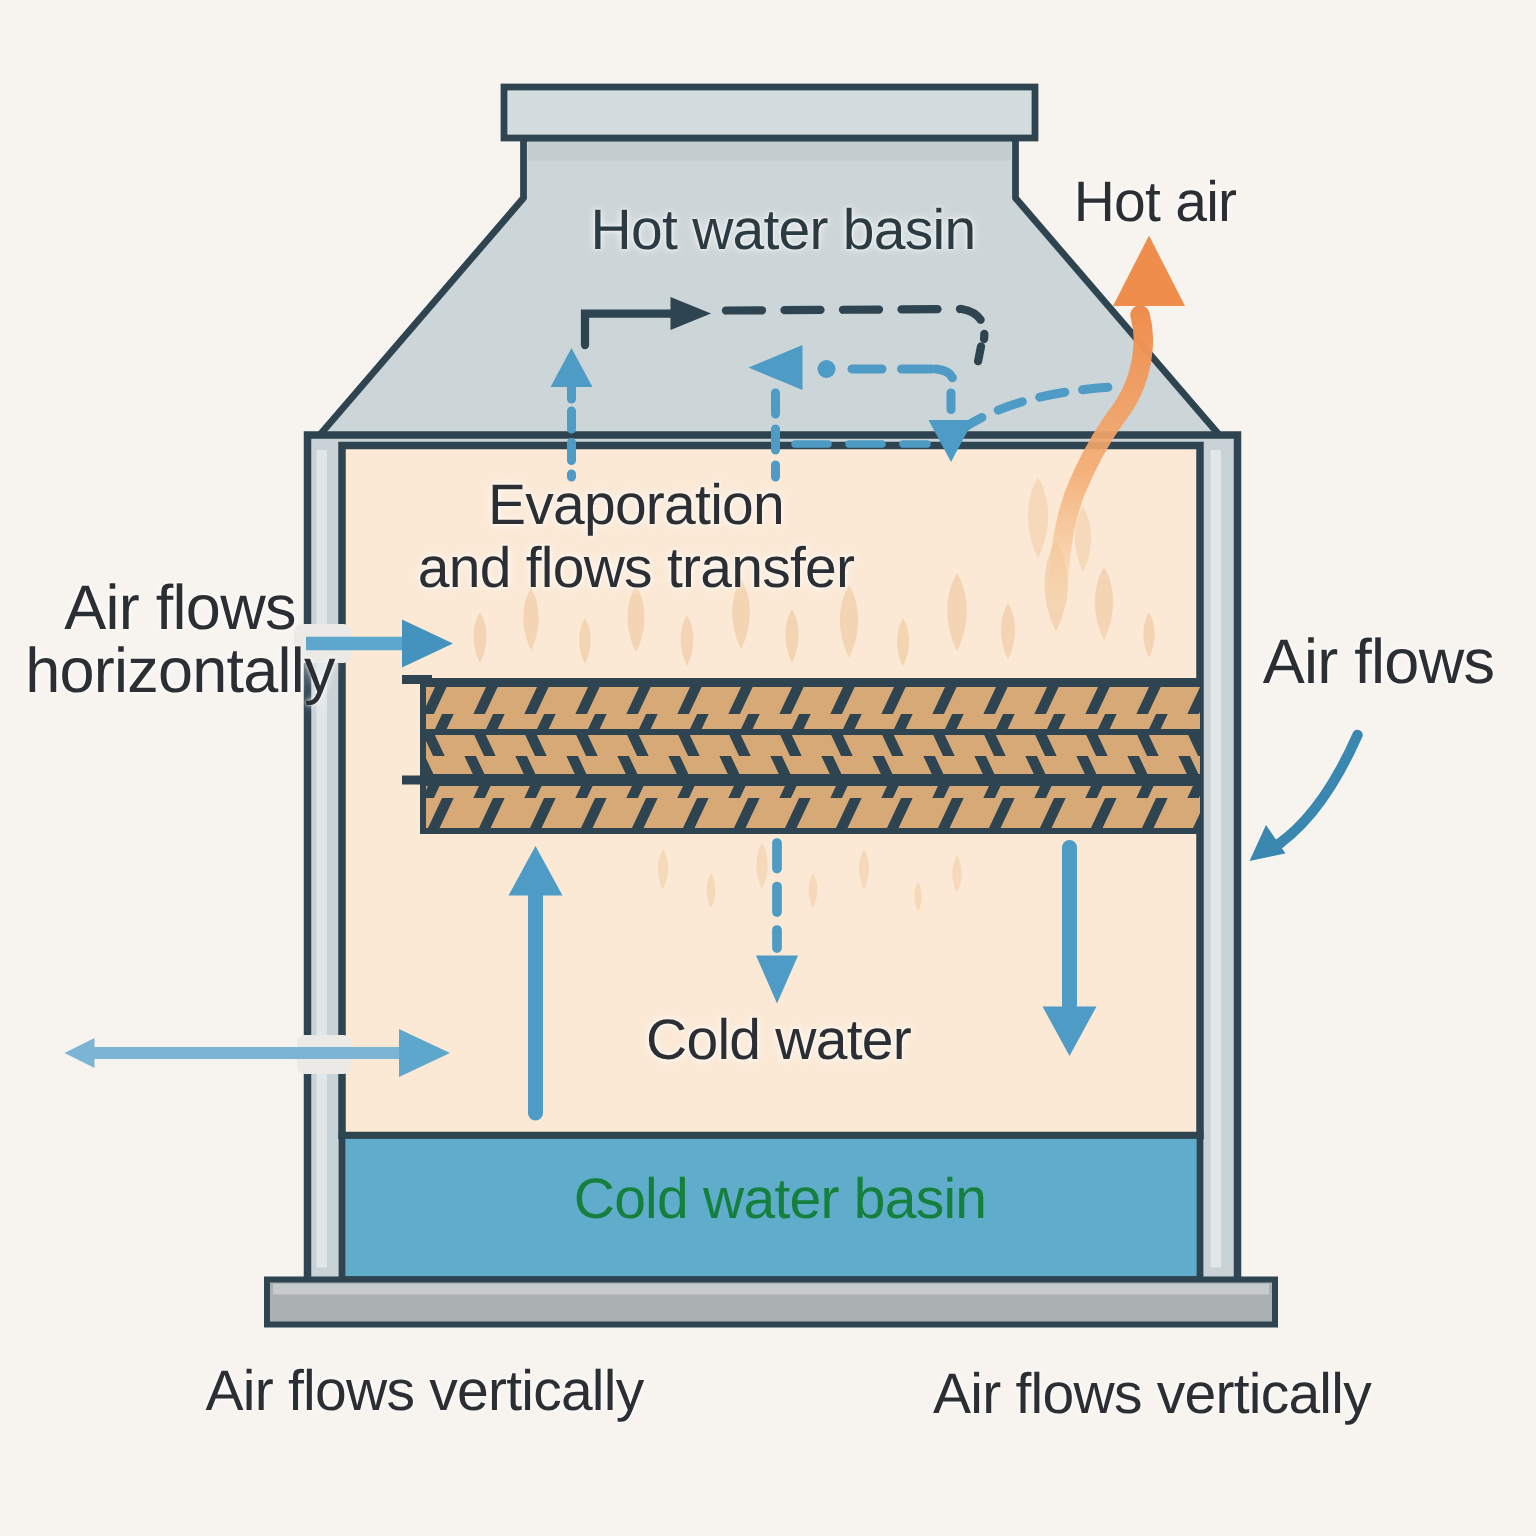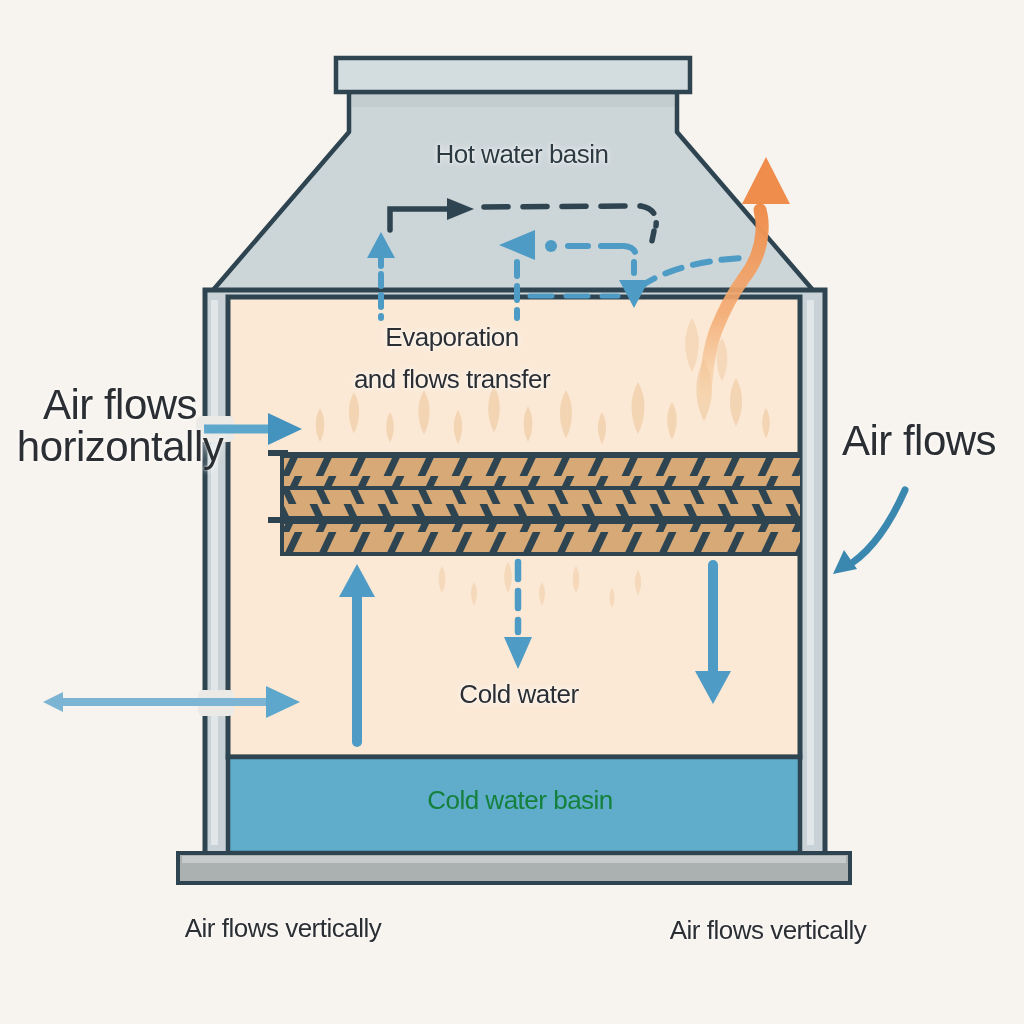--- a/index.html
+++ b/index.html
@@ -8,21 +8,21 @@
     background:#f7f3ee;
     font-family:"Liberation Sans",sans-serif;
   }
   .stage svg{position:absolute;left:0;top:0;}
   .lbl{
     position:absolute;transform:translate(-50%,-50%);
     color:#2b2f33;white-space:nowrap;letter-spacing:-0.5px;
     text-shadow:0 0 6px rgba(255,255,255,.9),0 0 2px rgba(255,255,255,.9);
     text-align:center;line-height:42px;
   }
-  .s38{font-size:26px}
+  .s38{font-size:38px}
   .s36{font-size:42px}
   .dark-navy{color:#15803d}
   .slate{color:#2c3a42}
 </style>
 </head>
 <body>
 
 <div class="stage">
 
 <svg width="1024" height="1024" viewBox="0 0 1024 1024">
@@ -157,22 +157,23 @@
   </g>
 
   <g>
     <path d="M905,490 Q882,542 852,563" fill="none" stroke="#3a87b0" stroke-width="7" stroke-linecap="round"></path>
     <polygon points="833,574 844,550 857,569" fill="#3a87b0"></polygon>
   </g>
 </svg>
 
 <div class="lbl s38 slate" style="left:522px;top:154px">Hot water basin</div>
 
+<div class="lbl s38" style="left:770px;top:135px">Hot air</div>
 
-<div class="lbl s38" style="left:452px;top:358px">
+<div class="lbl s38" style="left:424px;top:358px">
   <div>Evaporation</div>
   <div>and flows transfer</div>
 </div>
 
 <div class="lbl s36" style="left:120px;top:426px">
   <div>Air flows</div>
   <div>horizontally</div>
 </div>
 
 <div class="lbl s36" style="left:919px;top:441px">

